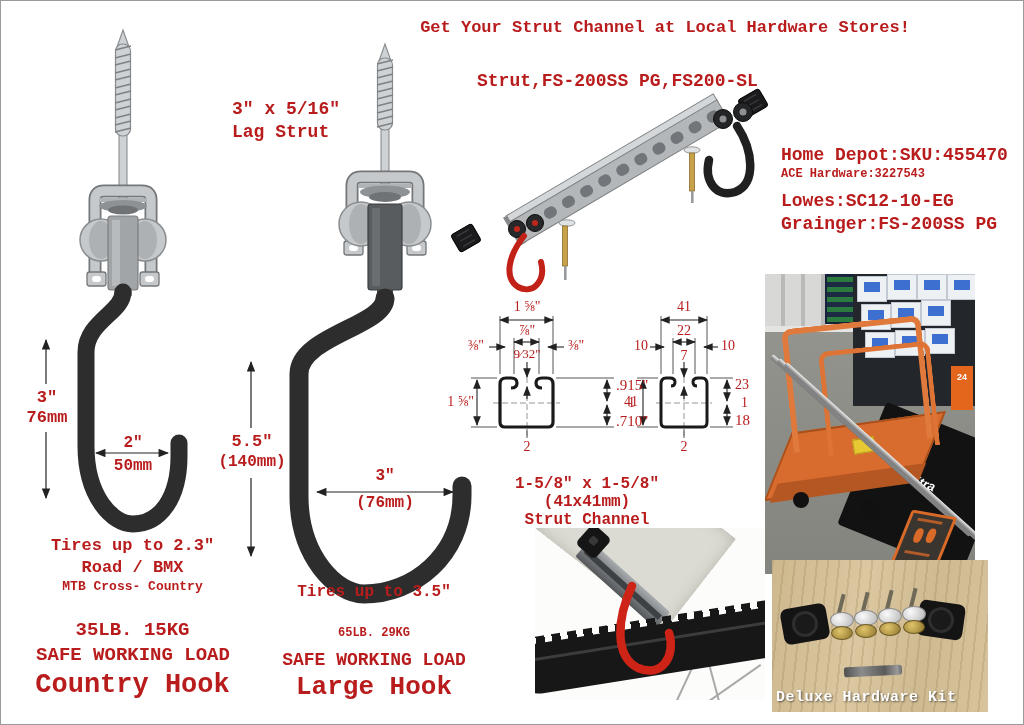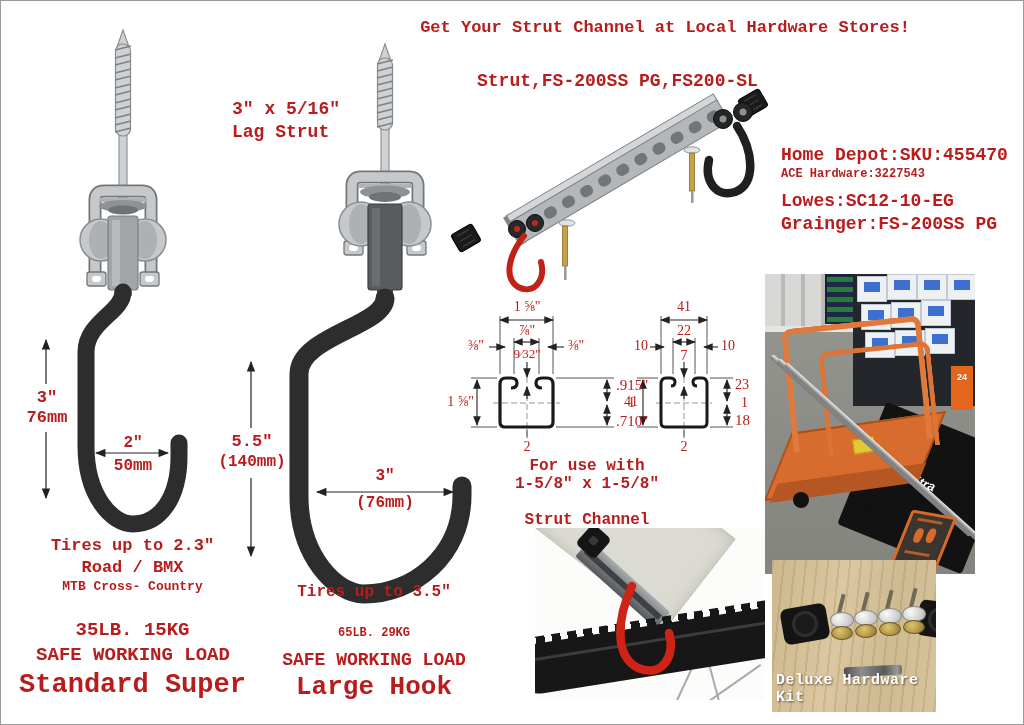--- a/index.html
+++ b/index.html
@@ -63,21 +63,21 @@
   .pt-cap i{position:absolute;left:8px;top:9px;width:8px;height:8px;background:#383838;display:block;border-radius:2px;}
   .pt-tire{position:absolute;left:-22px;top:98px;width:274px;height:50px;background:#171717;
            border-radius:26px;transform:rotate(-9deg);}
   .pt-tire::before{content:"";position:absolute;top:-7px;left:10px;right:10px;height:9px;
            background:repeating-linear-gradient(90deg,#171717 0 9px,transparent 9px 16px);}
   .pt-tire::after{content:"";position:absolute;left:14px;right:14px;top:14px;height:3px;
            background:#3c3c3c;border-radius:2px;}
   .pt-spoke{position:absolute;width:2px;height:70px;background:#a9a9a9;}
 
   
-  .ph-kit{position:absolute;left:772px;top:560px;width:164px;height:152px;overflow:hidden;
+  .ph-kit{position:absolute;left:772px;top:560px;width:216px;height:152px;overflow:hidden;
           background:linear-gradient(100deg,#cdb88e,#dbc7a0 40%,#cfbb92 70%,#d8c49c);}
   .ph-kit::before{content:"";position:absolute;inset:0;
           background:repeating-linear-gradient(96deg,rgba(120,90,50,.16) 0 2px,transparent 2px 11px);}
   .pk-cap{position:absolute;width:46px;height:36px;background:#141414;border-radius:7px;}
   .pk-cap i{position:absolute;left:10px;top:5px;width:26px;height:26px;border-radius:50%;
             border:3px solid #2e2e2e;background:#1a1a1a;box-sizing:border-box;display:block;}
   .pk-sc{position:absolute;width:26px;height:54px;}
   .pk-sc .stem{position:absolute;left:11px;top:-12px;width:4px;height:22px;background:#6f6a58;
                transform:rotate(14deg);}
   .pk-sc .wash{position:absolute;left:2px;top:6px;width:22px;height:14px;border-radius:50%;
@@ -391,21 +391,21 @@
 
   <div class="lbl mono c" style="left:16px;top:388px;width:62px;font-size:17px">3"</div>
   <div class="lbl mono c" style="left:16px;top:408px;width:62px;font-size:17px">76mm</div>
   <div class="lbl mono c" style="left:103px;top:435px;width:60px;font-size:16px">2"</div>
   <div class="lbl mono c" style="left:103px;top:458px;width:60px;font-size:16px">50mm</div>
   <div class="lbl mono c" style="left:20px;top:536px;width:225px;font-size:17px">Tires up to 2.3"</div>
   <div class="lbl mono c" style="left:20px;top:558px;width:225px;font-size:17px">Road / BMX</div>
   <div class="lbl mono c" style="left:20px;top:580px;width:225px;font-size:13px">MTB Cross- Country</div>
   <div class="lbl mono c" style="left:20px;top:620px;width:225px;font-size:19px">35LB. 15KG</div>
   <div class="lbl mono c" style="left:14px;top:645px;width:238px;font-size:19px">SAFE WORKING LOAD</div>
-  <div class="lbl mono c" style="left:10px;top:670px;width:245px;font-size:27px">Standard Super</div>
+  <div class="lbl mono c" style="left:10px;top:670px;width:245px;font-size:27px">Country Hook</div>
 
   <div class="lbl mono c" style="left:212px;top:432px;width:80px;font-size:17px">5.5"</div>
   <div class="lbl mono c" style="left:205px;top:454px;width:94px;font-size:16px">(140mm)</div>
   <div class="lbl mono c" style="left:355px;top:468px;width:60px;font-size:16px">3"</div>
   <div class="lbl mono c" style="left:352px;top:495px;width:66px;font-size:16px">(76mm)</div>
   <div class="lbl mono c" style="left:268px;top:584px;width:212px;font-size:16px">Tires up to 3.5"</div>
   <div class="lbl mono c" style="left:268px;top:627px;width:212px;font-size:12px">65LB. 29KG</div>
   <div class="lbl mono c" style="left:258px;top:650px;width:232px;font-size:18px">SAFE WORKING LOAD</div>
   <div class="lbl mono c" style="left:268px;top:673px;width:212px;font-size:26px">Large Hook</div>
 
@@ -424,17 +424,17 @@
   <div class="lbl serif c" style="left:654px;top:323px;width:60px;font-size:14px">22</div>
   <div class="lbl serif r" style="left:624px;top:338px;width:24px;font-size:14px">10</div>
   <div class="lbl serif" style="left:721px;top:338px;font-size:14px">10</div>
   <div class="lbl serif c" style="left:654px;top:348px;width:60px;font-size:14px">7</div>
   <div class="lbl serif r" style="left:614px;top:394px;width:24px;font-size:14px">41</div>
   <div class="lbl serif" style="left:735px;top:377px;font-size:14px">23</div>
   <div class="lbl serif" style="left:741px;top:395px;font-size:14px">1</div>
   <div class="lbl serif" style="left:735px;top:412px;font-size:15px">18</div>
   <div class="lbl serif c" style="left:654px;top:439px;width:60px;font-size:14px">2</div>
 
-  <div class="lbl mono c" style="left:495px;top:458px;width:184px;font-size:16px">For use with</div>
   <div class="lbl mono c" style="left:495px;top:476px;width:184px;font-size:16px">1-5/8" x 1-5/8"</div>
+  <div class="lbl mono c" style="left:495px;top:494px;width:184px;font-size:16px">(41x41mm)</div>
   <div class="lbl mono c" style="left:495px;top:512px;width:184px;font-size:16px">Strut Channel</div>
 
 </div>
 
 </body></html>

